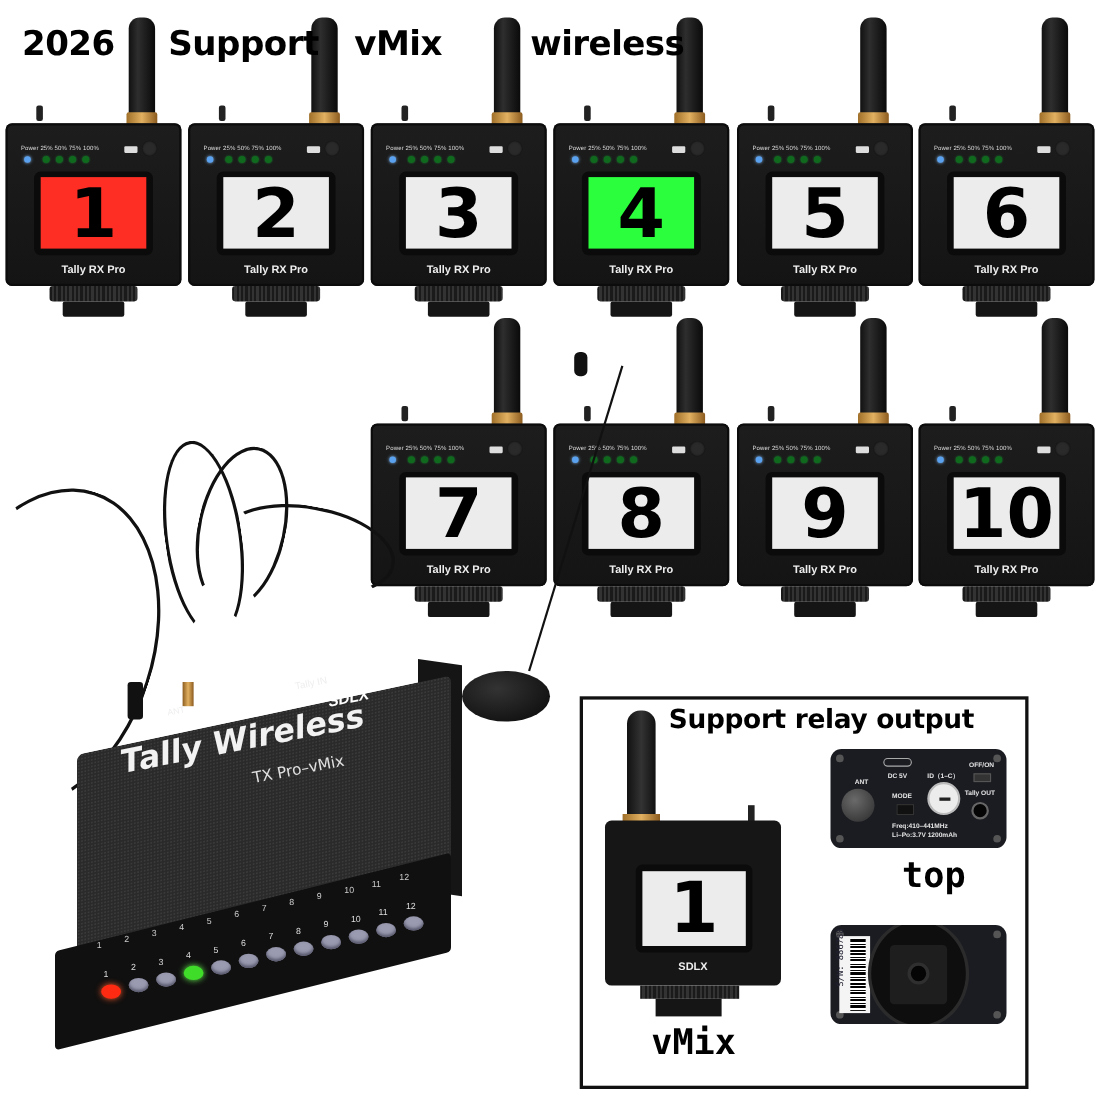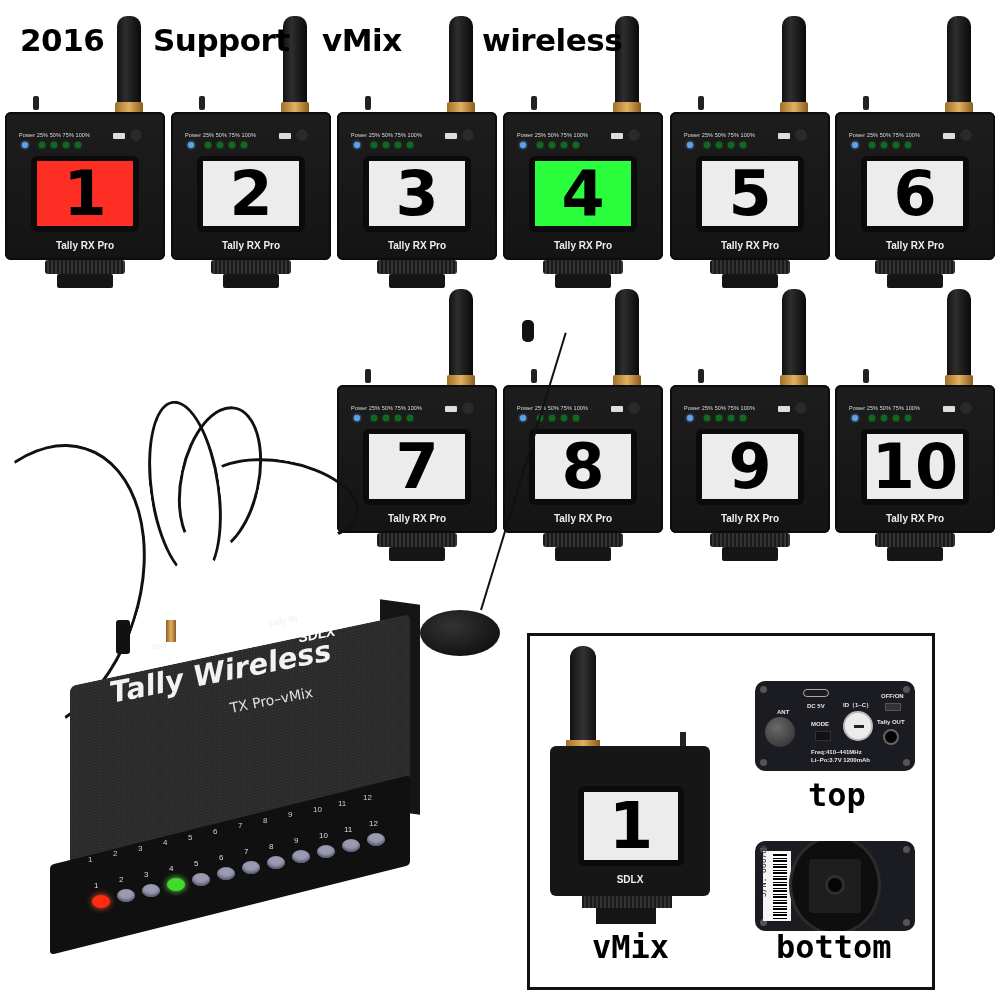--- a/index.html
+++ b/index.html
@@ -84,21 +84,21 @@
   .bottom-panel .sn { position: absolute; left: 4px; top: 56px; transform: rotate(-90deg); transform-origin: left top; font-size: 8px; color: #223; white-space: nowrap; font-family: "DejaVu Sans Mono", monospace; }
   .bottom-panel .barcode { position: absolute; left: 18px; top: 12px; width: 14px; height: 66px; background: repeating-linear-gradient(0deg,#000 0 1px,#fff 1px 3px,#000 3px 5px,#fff 5px 6px); }
   .bottom-panel .ring { position: absolute; left: 34px; top: -6px; width: 92px; height: 100px; border-radius: 50%; background: #0e0e0e; border: 3px solid #2b2b2b; }
   .bottom-panel .plate { position: absolute; left: 54px; top: 18px; width: 52px; height: 54px; background: #1e1e1e; border-radius: 4px; }
   .bottom-panel .hole { position: absolute; left: 70px; top: 34px; width: 20px; height: 20px; border-radius: 50%; background: #050505; border: 3px solid #2f2f2f; }
   .bottom-panel .screw { position: absolute; width: 7px; height: 7px; border-radius: 50%; background: #555; }
 </style>
 </head>
 <body>
 
-<div class="headline" style="left:20px;">2016</div>
+<div class="headline" style="left:20px;">2026</div>
 <div class="headline" style="left:153px;">Support</div>
 <div class="headline" style="left:322px;">vMix</div>
 <div class="headline" style="left:482px;">wireless</div>
 
 <div id="receivers">
     <div class="rx" style="left: 5px; top: 108px;">
     <div class="antenna"></div>
     <div class="ant-base"></div>
     <div class="knob"></div>
     <div class="body">
@@ -405,20 +405,21 @@
       <div class="ch" style="left: 262px; top: 4px;"></div>
       <div class="ch-num" style="left: 264px; top: -10px;">11</div>
       <div class="ch-num-top" style="left: 258px; top: -36px;">11</div>
       <div class="ch" style="left: 287px; top: -1.6px;"></div>
       <div class="ch-num" style="left: 289px; top: -15.6px;">12</div>
       <div class="ch-num-top" style="left: 283px; top: -41.6px;">12</div>
     </div>
 </div>
 
 <div class="relay-box">
+  <div class="relay-title">Support relay output</div>
 
   <div class="rear-unit">
     <div class="antenna"></div>
     <div class="ant-base"></div>
     <div style="position:absolute;left:130px;top:-14px;width:6px;height:16px;background:#222;"></div>
     <div class="body"></div>
     <div class="screen-bezel">
       <div class="screen">
         <span class="num">1</span>
       </div>
@@ -442,28 +443,27 @@
     <div class="mode-sw"></div>
     <div class="tp-txt" style="left:88px;top:20px;">ID（1–C）</div>
     <div class="dial"></div>
     <div class="tp-txt" style="left:126px;top:12px;">OFF/ON</div>
     <div class="switch"></div>
     <div class="tp-txt" style="left:122px;top:38px;">Tally OUT</div>
     <div class="jack"></div>
     <div class="tp-txt" style="left:56px;top:68px;">Freq:410–441MHz</div>
     <div class="tp-txt" style="left:56px;top:76px;">Li–Po:3.7V 1200mAh</div>
   </div>
-  <div class="caption" style="left:278px;top:140px;">top</div>
+  <div class="caption" style="left:290px;top:140px;">top</div>
 
   <div class="bottom-panel">
     <div class="screw" style="left:5px;top:5px;"></div>
     <div class="screw" style="left:148px;top:5px;"></div>
     <div class="screw" style="left:5px;top:78px;"></div>
     <div class="screw" style="left:148px;top:78px;"></div>
     <div class="sticker"></div>
     <div class="barcode"></div>
     <div class="sn">S/N: 886788</div>
     <div class="ring"></div>
     <div class="plate"></div>
     <div class="hole"></div>
   </div>
-  <div class="caption" style="left:246px;top:292px;">bottom</div>
 </div>
 
 </body></html>

